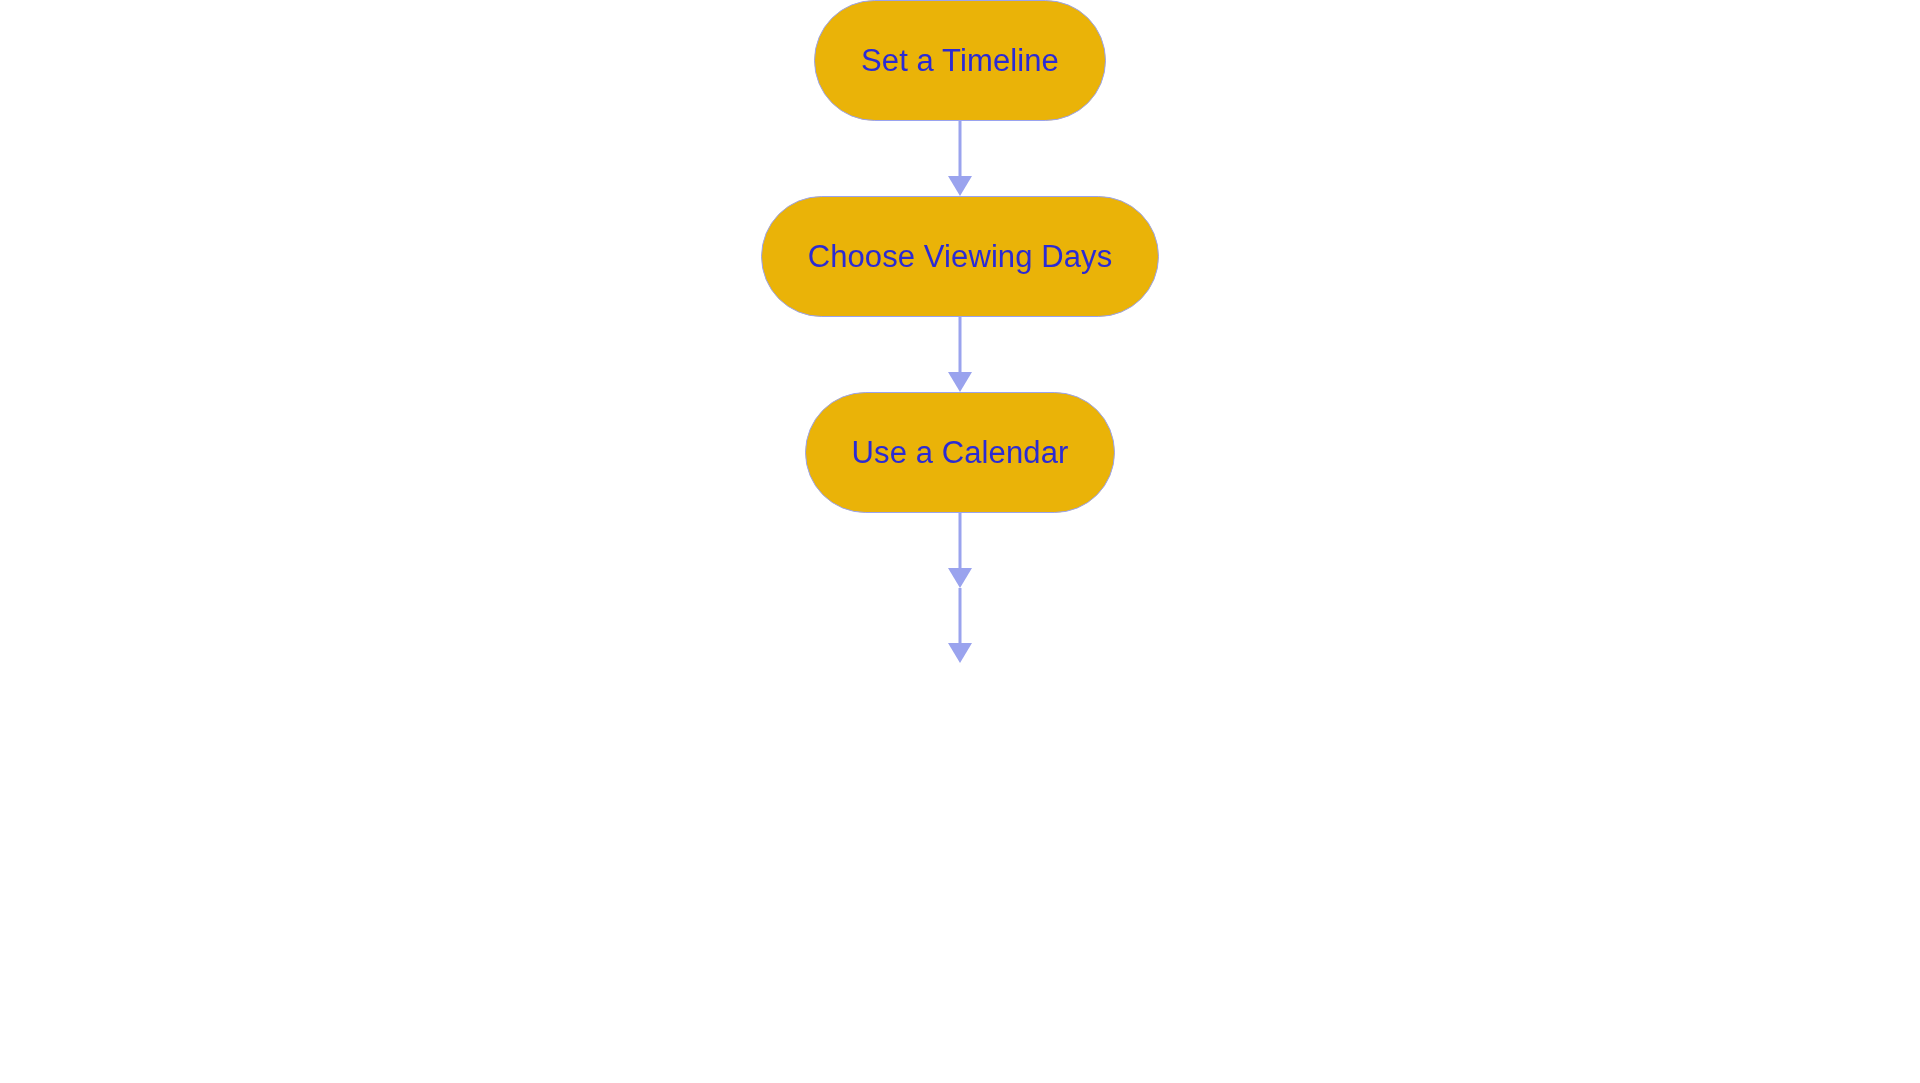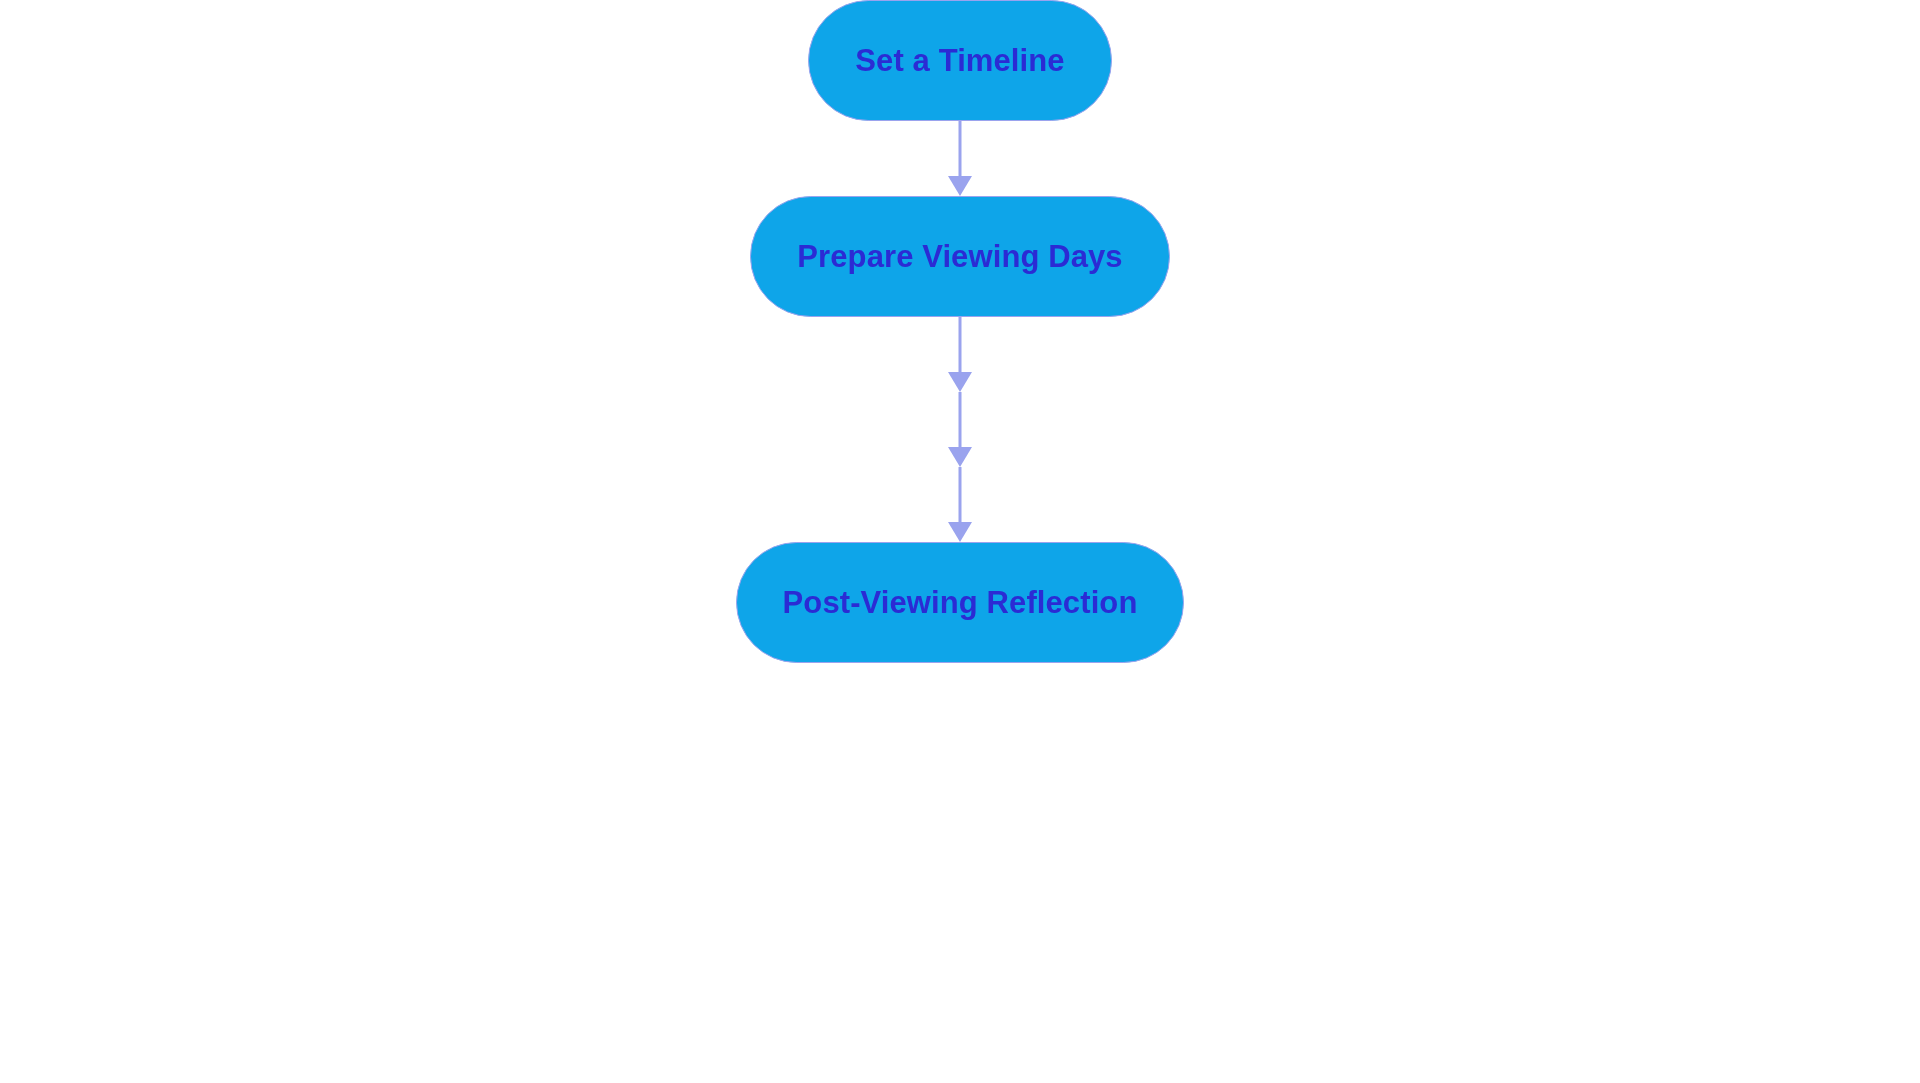--- a/index.html
+++ b/index.html
@@ -28,28 +28,28 @@
   .node-row {
     display: flex;
     justify-content: center;
     width: 100%;
   }
 
   .node {
     box-sizing: border-box;
     height: 121px;
     border-radius: 61px;
-    background: #0ea5e9;
+    background: #eab308;
     border: 1.6px solid #9aa3ee;
     color: #2b2bd4;
     display: flex;
     align-items: center;
     justify-content: center;
     font-size: 31px;
-    font-weight: 700;
+    font-weight: 400;
     line-height: 1;
     letter-spacing: 0.1px;
     white-space: nowrap;
     padding: 8px 46px;
     font-family: "Liberation Sans", sans-serif;
   }
 
   .connector {
     width: 40px;
     height: 75px;
@@ -88,40 +88,40 @@
     </div>
   </div>
 
   <div class="connector">
     <div class="stem"></div>
     <div class="head"></div>
   </div>
 
   <div class="node-row">
     <div class="node">
-      <span>Prepare Viewing Days</span>
+      <span>Choose Viewing Days</span>
+    </div>
+  </div>
+
+  <div class="connector">
+    <div class="stem"></div>
+    <div class="head"></div>
+  </div>
+
+  <div class="node-row">
+    <div class="node">
+      <span>Use a Calendar</span>
     </div>
   </div>
 
   <div class="connector">
     <div class="stem"></div>
     <div class="head"></div>
   </div>
 
 
   <div class="connector">
     <div class="stem"></div>
     <div class="head"></div>
   </div>
 
 
-  <div class="connector">
-    <div class="stem"></div>
-    <div class="head"></div>
-  </div>
-
-  <div class="node-row">
-    <div class="node">
-      <span>Post-Viewing Reflection</span>
-    </div>
-  </div>
-
 </div>
 
 </body></html>

